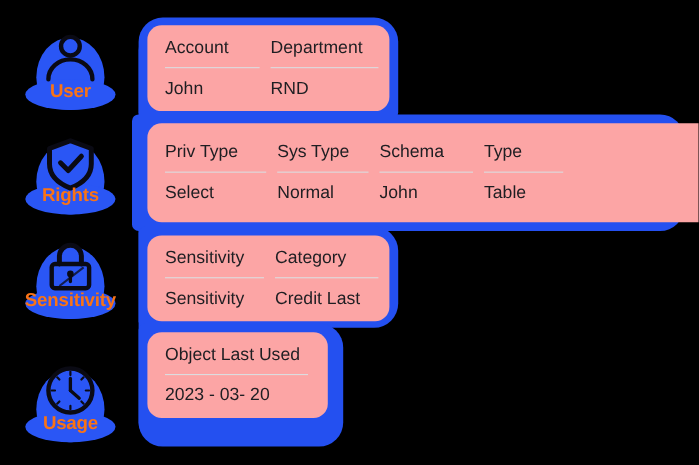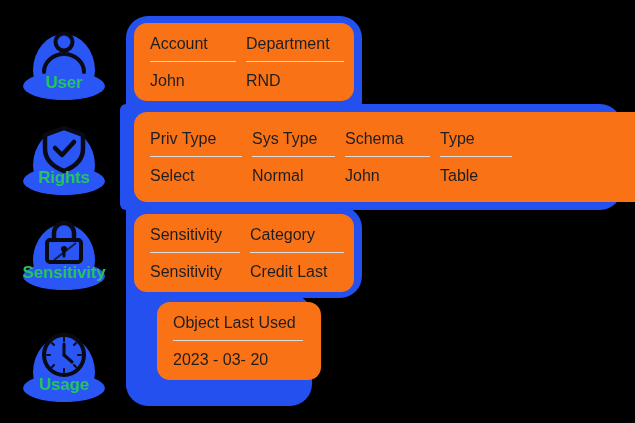--- a/index.html
+++ b/index.html
@@ -71,49 +71,49 @@
   }
   .glyph svg { display: block; width: 52px; height: 52px; }
   .rail-label {
     position: absolute;
     left: 0;
     top: 59px;
     width: 128px;
     text-align: center;
     font-size: 17px;
     font-weight: bold;
-    color: #22c55e;
+    color: #f97316;
     letter-spacing: -0.2px;
     line-height: 20px;
   }
 
   
   .backing { position: absolute; left: 0; top: 0; width: 635px; height: 423px; }
   .bk {
     position: absolute;
     background: #2450f0;
   }
   .bk-r1 { left: 126px; top: 16px;  width: 236px; height: 92px;  border-radius: 22px 22px 6px 6px; }
   .bk-r2 { left: 120px; top: 104px; width: 502px; height: 106px; border-radius: 6px 22px 22px 6px; }
   .bk-r3 { left: 126px; top: 206px; width: 236px; height: 92px;  border-radius: 6px 22px 22px 6px; }
   .bk-r4 { left: 126px; top: 294px; width: 186px; height: 112px; border-radius: 6px 22px 22px 22px; }
   .bk-spine { left: 126px; top: 30px; width: 34px; height: 370px; border-radius: 16px; }
 
   
   .card {
     position: absolute;
-    background: #f97316;
+    background: #fca5a5;
     border-radius: 13px;
     box-sizing: border-box;
     padding: 10px 0 10px 0;
   }
   .card-1 { left: 134px; top: 23px;  width: 220px; height: 78px; }
   .card-2 { left: 134px; top: 112px; width: 574px; height: 90px; }
   .card-3 { left: 134px; top: 214px; width: 220px; height: 78px; }
-  .card-4 { left: 134px; top: 302px; width: 164px; height: 78px; margin-left: 23px; }
+  .card-4 { left: 134px; top: 302px; width: 164px; height: 78px; }
 
   .cols { display: flex; height: 100%; align-items: stretch; }
   .col {
     display: flex;
     flex-direction: column;
     justify-content: center;
     box-sizing: border-box;
     padding: 0 10px 0 0;
   }
   .c-head {

